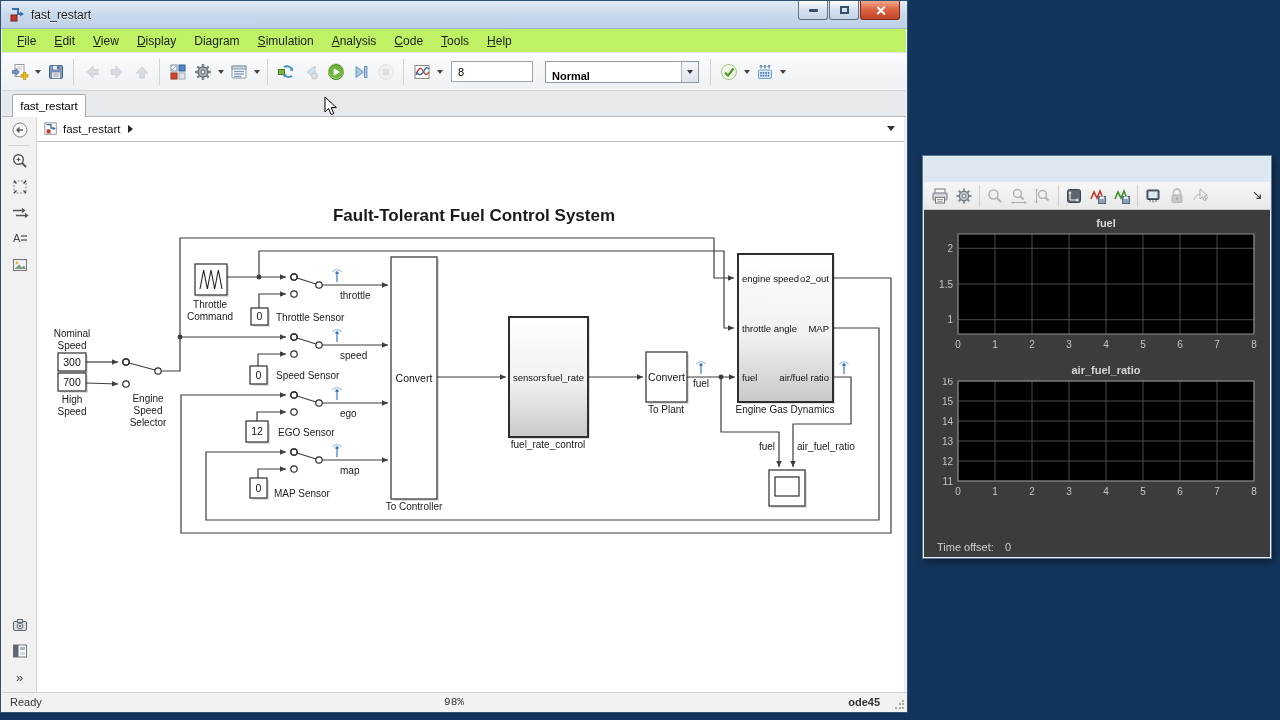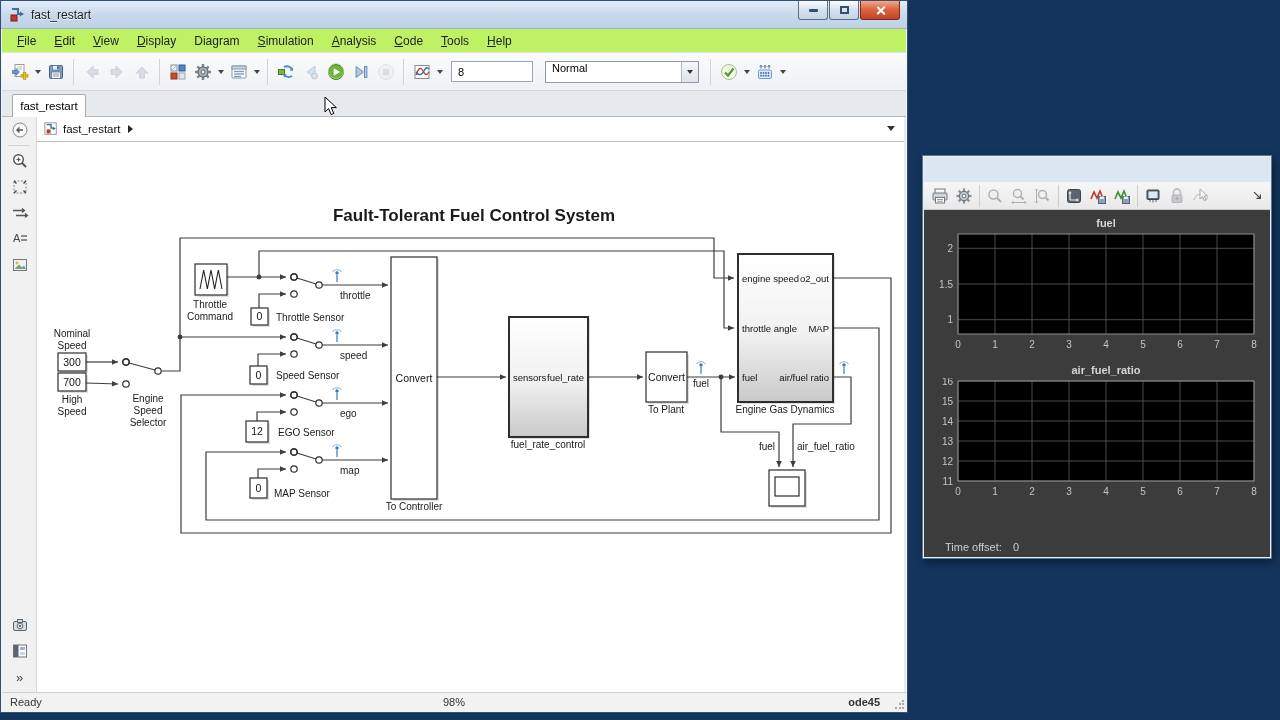--- a/index.html
+++ b/index.html
@@ -32,22 +32,22 @@
   .toolbar { position:absolute; left:1px; top:52px; right:1px; height:38px;
     background:linear-gradient(#fafbfc,#eef1f4); border-bottom:1px solid #d3d7db;
     display:flex; align-items:center; padding-left:5px; }
   .tb-btn { width:25px; height:26px; display:flex; align-items:center; justify-content:center; border-radius:2px; }
   .tb-btn.disabled { opacity:.42; }
   .tb-caret { width:11px; height:26px; display:flex; align-items:center; justify-content:center; }
   .tb-caret::after { content:""; border-left:3.5px solid transparent; border-right:3.5px solid transparent; border-top:4px solid #444; }
   .tb-sep { width:1px; height:26px; background:#d0d4d8; margin:0 5px; }
   .tb-input { width:82px; height:21px; border:1px solid #9aa5b1; background:#fff; font-size:11px; padding:0 6px;
     font-family:"Liberation Sans",sans-serif; margin:0 6px; }
-  .tb-select { width:154px; height:22px; border:1px solid #8e9aa8; background:#fff; display:flex; align-items:flex-start;
-    margin:0 6px; position:relative; }
+  .tb-select { width:154px; height:22px; border:1px solid #8e9aa8; background:#fff; display:flex; align-items:flex-end;
+    margin:0 6px; position:relative;font-weight:bold; }
   .tb-select .sel-text { font-size:11px; padding-left:6px; flex:1; }
   .tb-select .sel-btn { width:17px; height:100%; border-left:1px solid #aeb8c4;
     background:linear-gradient(#f4f7fa,#dde4ec); display:flex; align-items:center; justify-content:center; }
   .tb-select .sel-btn::after { content:""; border-left:3.5px solid transparent; border-right:3.5px solid transparent; border-top:4px solid #333; }
 
   .tabbar { position:absolute; left:1px; top:90px; right:1px; height:26px; background:#e7eaed; border-bottom:1px solid #b4b8bc; }
   .tab { position:absolute; left:10px; top:3px; width:74px; height:23px; background:#fff;
     border:1px solid #a8a8a8; border-bottom:none; border-radius:2px 2px 0 0;
     font-size:11.5px; display:flex; align-items:center; justify-content:center; z-index:2; }
 
@@ -61,21 +61,21 @@
     border-bottom:1px solid #c2c2c2; display:flex; align-items:center; padding-left:7px; }
   .bc-text { font-size:11.5px; color:#111; margin:0 5px 0 5px; }
   .bc-arrow { border-left:5px solid #222; border-top:4px solid transparent; border-bottom:4px solid transparent; margin-left:2px; }
   .bc-drop { position:absolute; right:9px; top:9px; border-left:4px solid transparent; border-right:4px solid transparent; border-top:5px solid #333; }
 
   .canvas { position:absolute; left:36px; top:141px; width:867px; height:551px; background:#fff; overflow:hidden; }
 
   .statusbar { position:absolute; left:1px; right:1px; bottom:0; height:20px; background:#f2f2f2;
     border-top:1px solid #cfcfcf; font-size:11px; color:#333; }
   .status-left { position:absolute; left:8px; top:3px; }
-  .status-center { position:absolute; left:50%; transform:translateX(-50%); top:3px; }
+  .status-center { position:absolute; left:50%; transform:translateX(-50%); top:3px;font-family:Liberation Mono, monospace; }
   .status-right { position:absolute; right:26px; top:3px;font-weight:bold; }
   .grip { position:absolute; right:2px; bottom:2px; width:10px; height:10px;
     background:radial-gradient(circle at 2px 8px,#aaa 1px,transparent 1.4px),
                radial-gradient(circle at 6px 8px,#aaa 1px,transparent 1.4px),
                radial-gradient(circle at 6px 4px,#aaa 1px,transparent 1.4px),
                radial-gradient(circle at 9px 8px,#aaa 1px,transparent 1.4px),
                radial-gradient(circle at 9px 4px,#aaa 1px,transparent 1.4px),
                radial-gradient(circle at 9px 1px,#aaa 1px,transparent 1.4px); }
 
   
@@ -732,21 +732,21 @@
             <line x1="34" y1="43" x2="330" y2="43" stroke="#5e5e5e" stroke-width="0.8"></line>
             <text x="29" y="46.5" font-size="10" fill="#c4c4c4" text-anchor="end" font-family="Liberation Sans">14</text>
             <line x1="34" y1="23" x2="330" y2="23" stroke="#5e5e5e" stroke-width="0.8"></line>
             <text x="29" y="26.5" font-size="10" fill="#c4c4c4" text-anchor="end" font-family="Liberation Sans">15</text>
             <line x1="34" y1="3" x2="330" y2="3" stroke="#5e5e5e" stroke-width="0.8"></line>
             <text x="29" y="6.5" font-size="10" fill="#c4c4c4" text-anchor="end" font-family="Liberation Sans">16</text>
             <rect x="34" y="3" width="296" height="100" fill="none" stroke="#9a9a9a" stroke-width="0.9"></rect>
           </svg></div>
       </div>
     <div class="time-offset">
-      <span style="margin-left:14px">Time offset:</span>
+      <span style="margin-left:6px">Time offset:</span>
       <span>0</span>
     </div>
   </div>
 </div>
 
 <svg id="cursor" width="16" height="22" viewBox="0 0 16 22">
   <polygon points="1,1 1,16 4.6,12.6 7.2,18.6 9.8,17.4 7.2,11.6 12.4,11.6" fill="#fff" stroke="#000" stroke-width="1"></polygon>
 </svg>
 
 </body></html>

